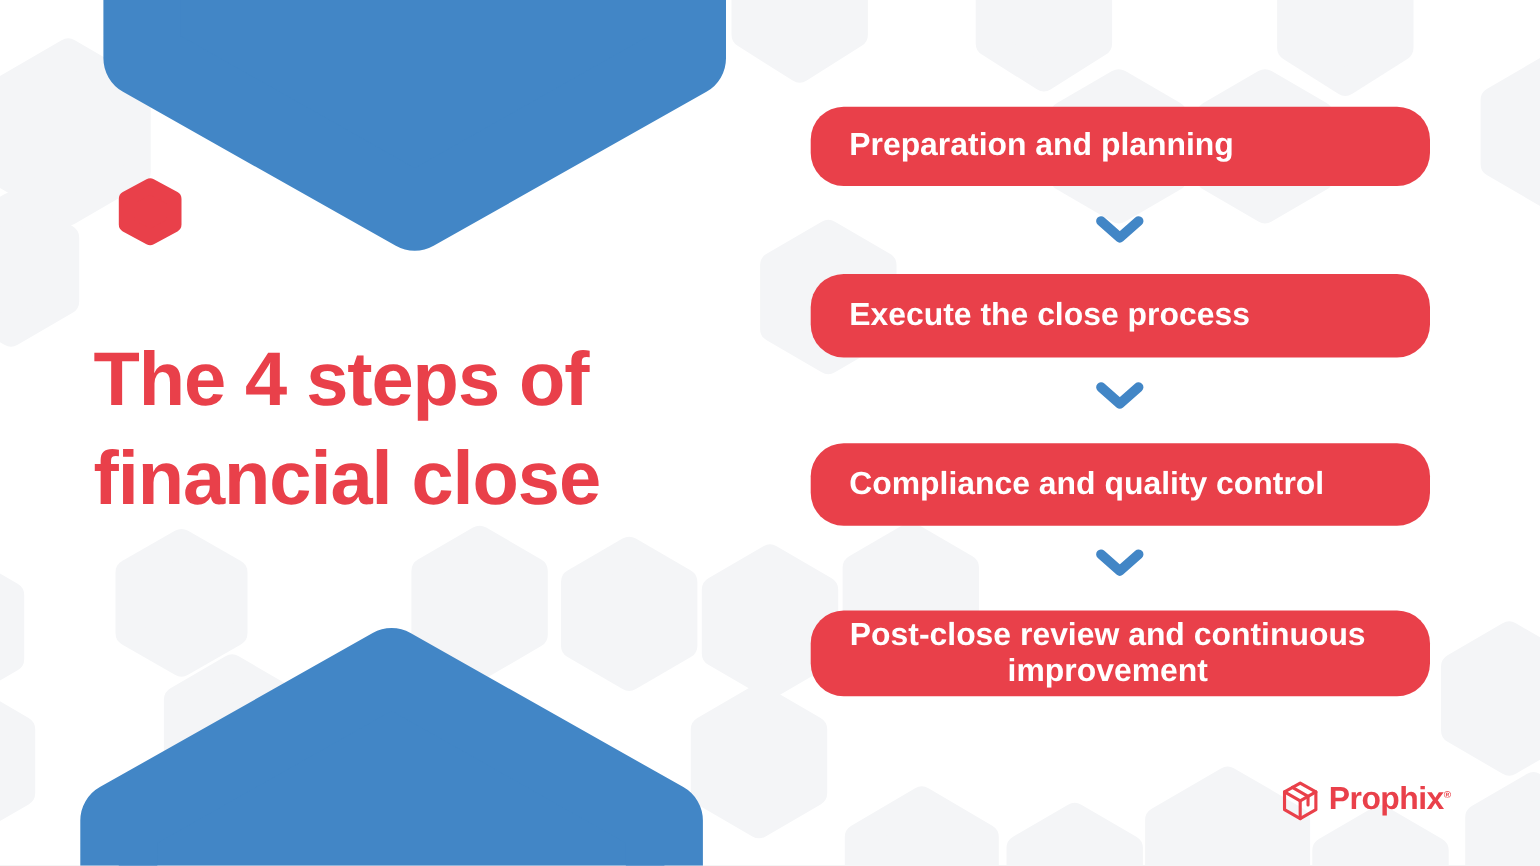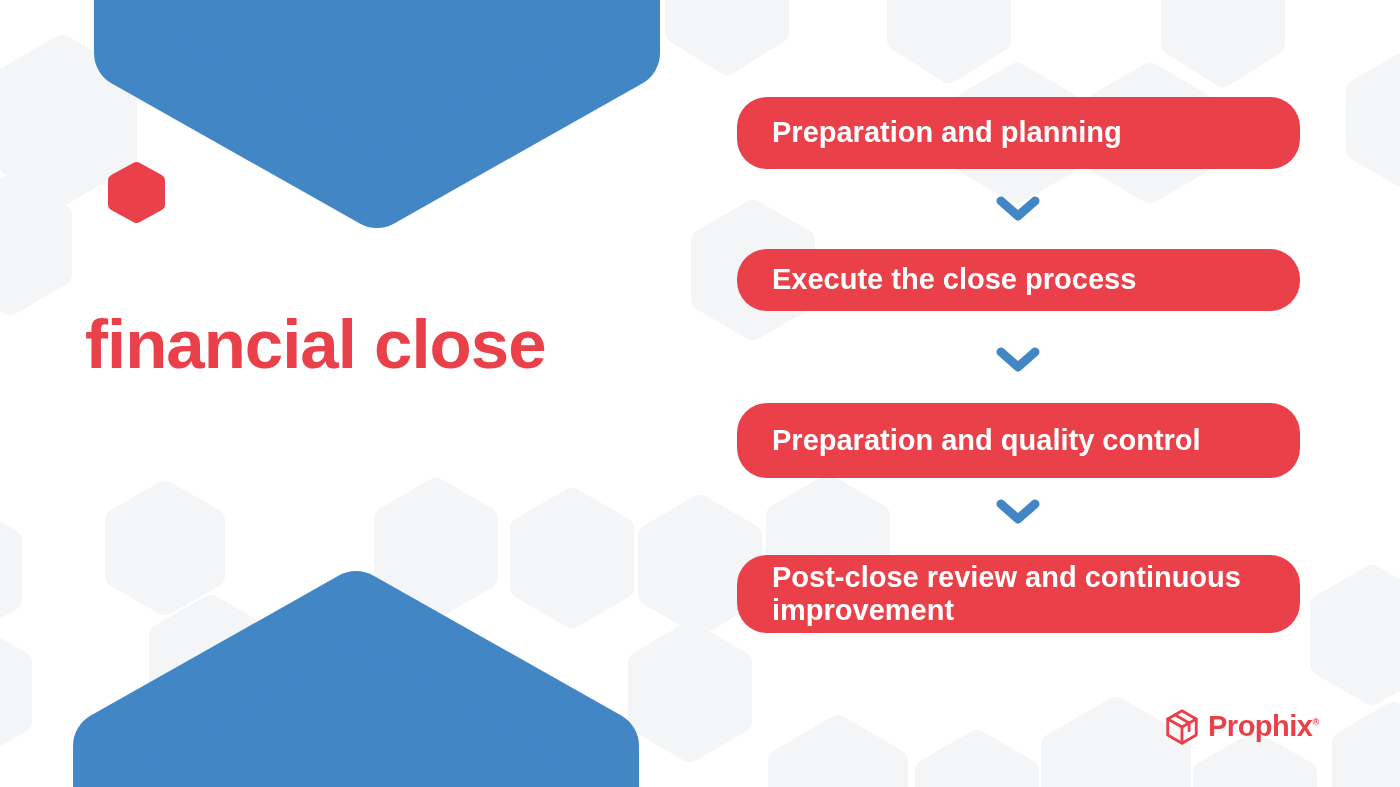--- a/index.html
+++ b/index.html
@@ -21,21 +21,21 @@
   }
   .title span{display:block;}
   .step{
     position:absolute;left:737px;width:563px;
     background:#E9404A;border-radius:30px;
     display:flex;align-items:center;
     padding-left:35px;padding-right:28px;
     color:#ffffff;font-size:29px;font-weight:bold;line-height:1.15;
     letter-spacing:0px;
   }
-  .step .lbl{max-width:470px;}
+  .step .lbl{max-width:470px;text-align:center;}
   .chevron{position:absolute;left:995px;width:46px;height:27px;}
   .logo{
     position:absolute;left:1163px;top:702px;
     display:flex;align-items:flex-end;gap:7px;
   }
   .logo .word{
     color:#E9404A;font-size:29px;font-weight:bold;letter-spacing:-0.5px;
     line-height:40px;
   }
   .logo sup{font-size:9px;vertical-align:super;font-weight:bold;}
@@ -73,41 +73,42 @@
         <polygon points="1394,714 1444,743 1444,801 1394,830 1344,801 1344,743"></polygon>
       </g>
     <g fill="#4286C6" stroke="#4286C6" stroke-width="70" stroke-linejoin="round">
       <polygon points="377,-367 625,-227 625,53 377,193 129,53 129,-227"></polygon>
       <polygon points="356,606 604,746 604,1026 356,1166 108,1026 108,746"></polygon>
     </g>
     <polygon fill="#E9404A" stroke="#E9404A" stroke-width="14" stroke-linejoin="round" points="136.5,169.1 158,180.8 158,204.2 136.5,215.9 115,204.2 115,180.8"></polygon>
   </svg>
 
   <h1 class="title" style="margin:0;">
+    <span>The 4 steps of</span>
     <span>financial close</span>
   </h1>
 
   <div class="step" style="top:97px;height:72px;">
     <span class="lbl">Preparation and planning</span>
   </div>
 
   <svg class="chevron" style="top:196px;" viewBox="0 0 46 27" aria-hidden="true">
     <polyline points="6,5 23,20 40,5" fill="none" stroke="#4286C6" stroke-width="9" stroke-linecap="round" stroke-linejoin="round"></polyline>
   </svg>
 
-  <div class="step" style="top:249px;height:62px;">
+  <div class="step" style="top:249px;height:76px;">
     <span class="lbl">Execute the close process</span>
   </div>
 
   <svg class="chevron" style="top:347px;" viewBox="0 0 46 27" aria-hidden="true">
     <polyline points="6,5 23,20 40,5" fill="none" stroke="#4286C6" stroke-width="9" stroke-linecap="round" stroke-linejoin="round"></polyline>
   </svg>
 
   <div class="step" style="top:403px;height:75px;">
-    <span class="lbl">Preparation and quality control</span>
+    <span class="lbl">Compliance and quality control</span>
   </div>
 
   <svg class="chevron" style="top:499px;" viewBox="0 0 46 27" aria-hidden="true">
     <polyline points="6,5 23,20 40,5" fill="none" stroke="#4286C6" stroke-width="9" stroke-linecap="round" stroke-linejoin="round"></polyline>
   </svg>
 
   <div class="step" style="top:555px;height:78px;">
     <span class="lbl">Post-close review and continuous improvement</span>
   </div>
 

